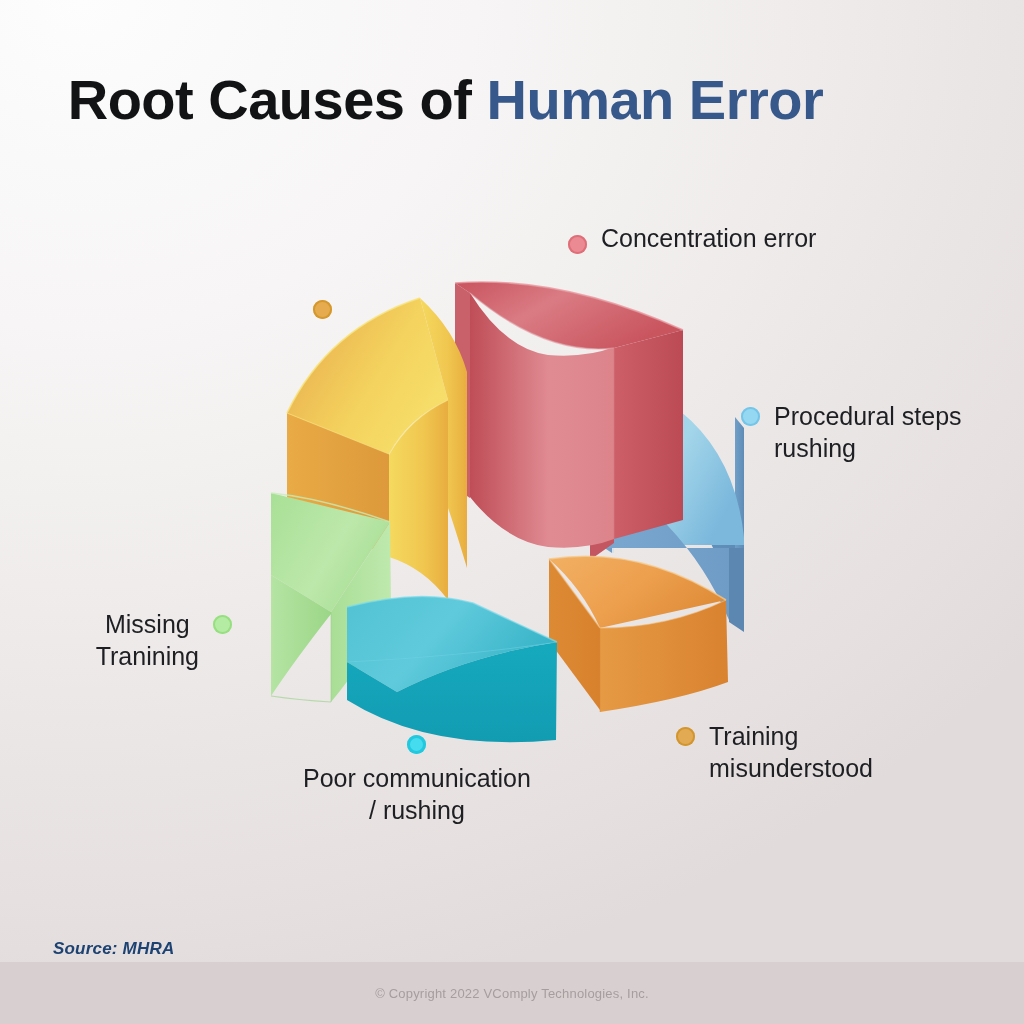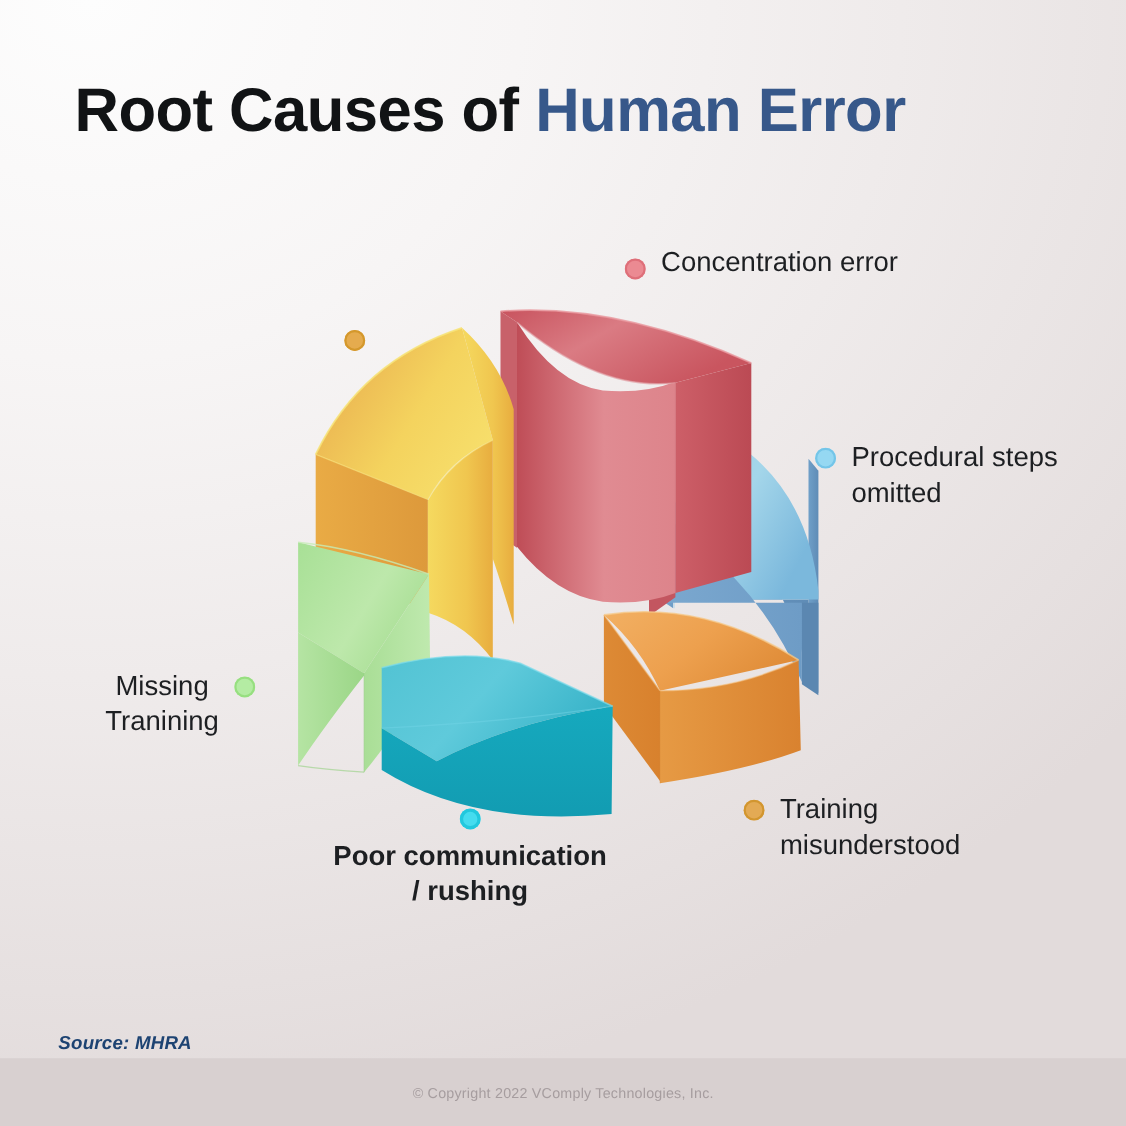--- a/index.html
+++ b/index.html
@@ -69,21 +69,21 @@
     height: 19px;
     border-radius: 50%;
     margin-top: 7px;
     box-shadow: 0 1px 2px rgba(0,0,0,0.13);
   }
   .legend-text { display: block; }
 
   #legend-concentration { left: 568px; top: 222px; align-items: flex-end; }
   #legend-procedural    { left: 741px; top: 400px; }
   #legend-training      { left: 676px; top: 720px; }
-  #legend-poor          { left: 303px; top: 735px; flex-direction: column; align-items: center; gap: 8px; text-align: center; font-weight: bold; }
+  #legend-poor          { left: 303px; top: 735px; flex-direction: column; align-items: center; gap: 8px; text-align: center; }
   #legend-missing       { right: 792px; top: 608px; text-align: center; }
   #legend-process       { right: 692px; top: 293px; text-align: right; }
 
   
   #source-label {
     position: absolute;
     left: 53px;
     top: 939px;
     font-size: 17px;
     font-weight: 700;
@@ -351,21 +351,21 @@
   </div>
 
   <div class="legend-item" id="legend-concentration">
     <span class="legend-dot" style="background:#eb8a92;box-shadow:0 0 0 2px #de6f79 inset;"></span>
     <span class="legend-text">Concentration error</span>
   </div>
 
   <div class="legend-item" id="legend-procedural">
     <span class="legend-dot" style="background:#95d8f2;box-shadow:0 0 0 2px #74c5e8 inset;"></span>
     <span class="legend-text">Procedural steps
-omitted</span>
+rushing</span>
   </div>
 
   <div class="legend-item" id="legend-training">
     <span class="legend-dot" style="background:#e3aa54;box-shadow:0 0 0 2px #d2962f inset;"></span>
     <span class="legend-text">Training
 misunderstood</span>
   </div>
 
   <div class="legend-item" id="legend-poor">
     <span class="legend-dot" style="background:#45dcef;box-shadow:0 0 0 3px #22c8dd inset;margin-top:0;"></span>

